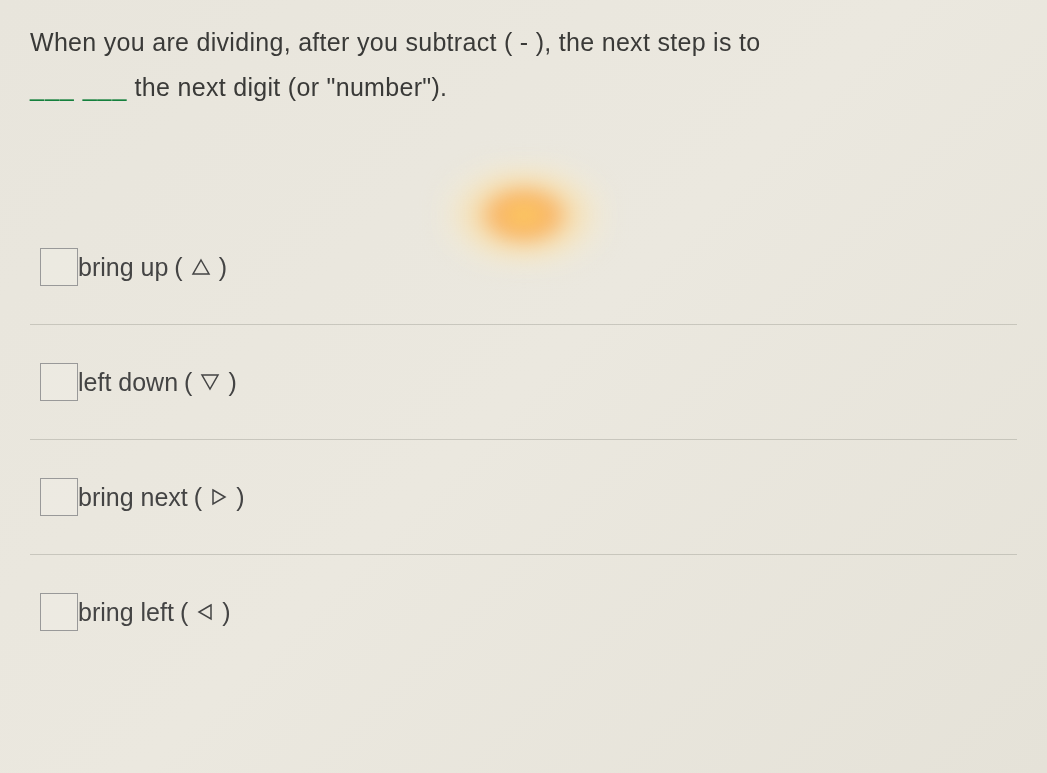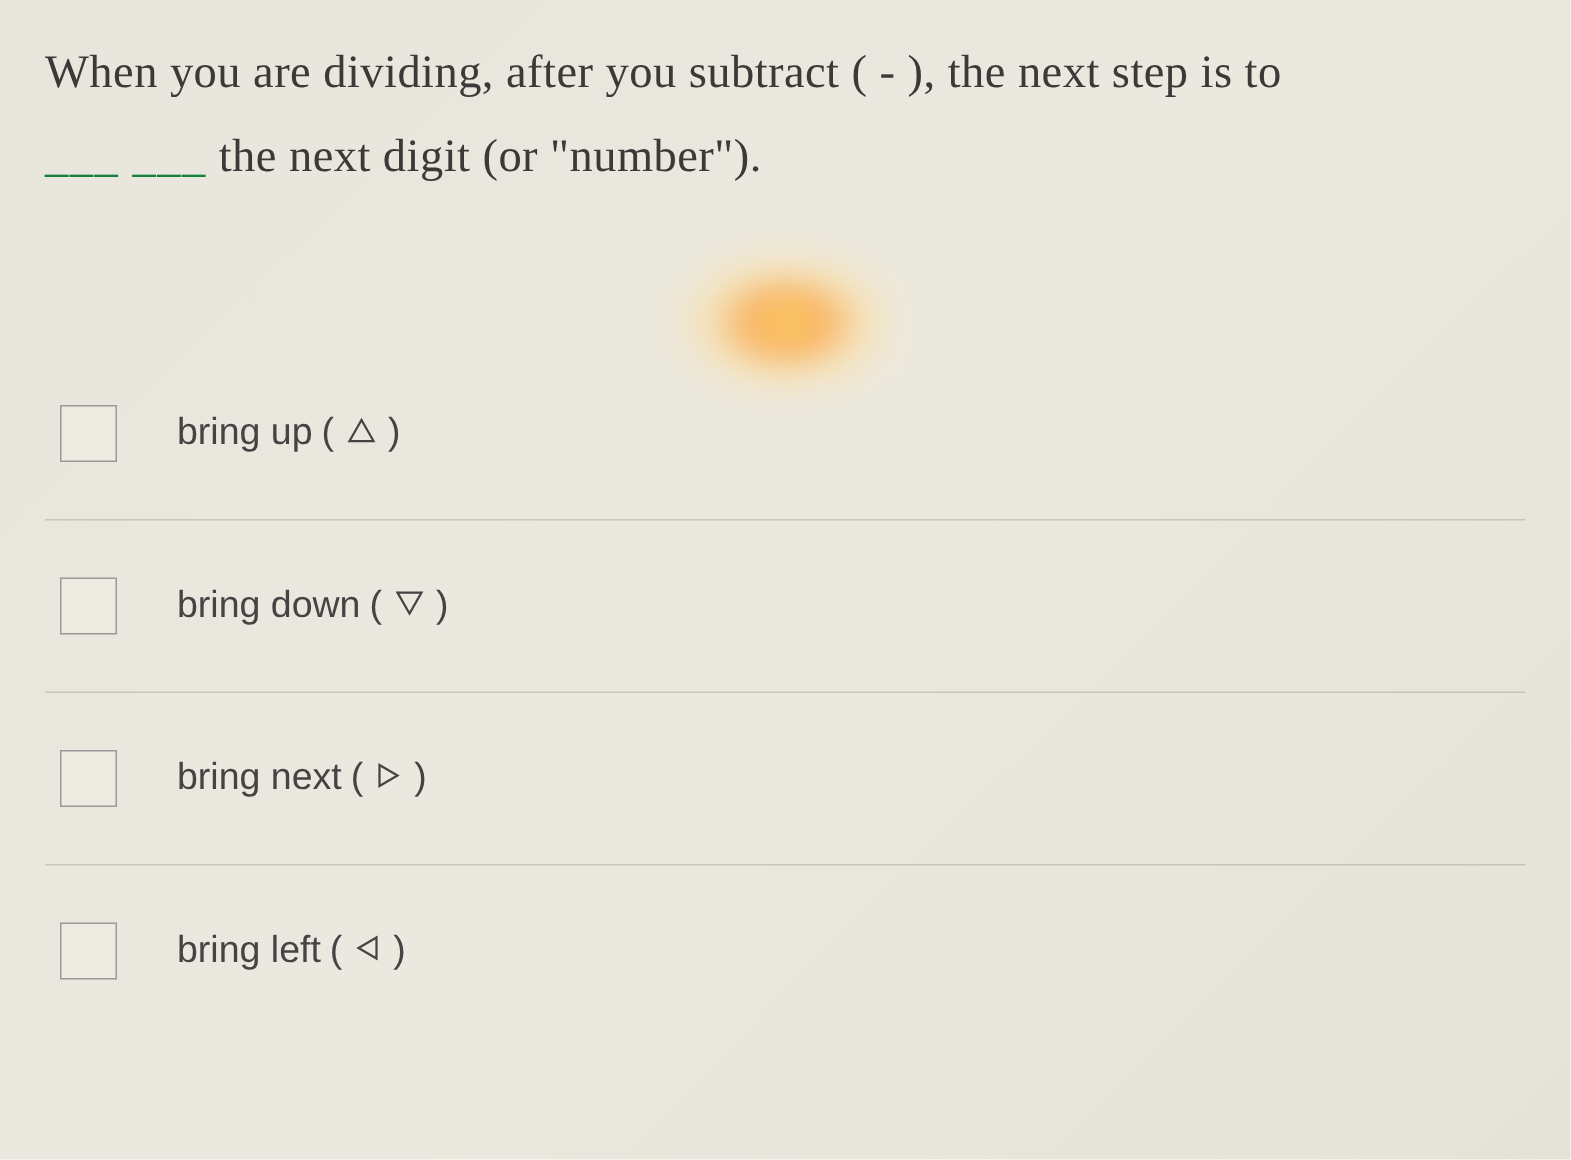--- a/index.html
+++ b/index.html
@@ -22,41 +22,39 @@
       top: 155px;
       left: 50%;
       transform: translateX(-50%);
       width: 180px;
       height: 120px;
       background: radial-gradient(ellipse, rgba(255,200,80,0.9) 0%, rgba(255,160,50,0.7) 20%, rgba(255,220,150,0.5) 40%, rgba(255,240,200,0.2) 60%, transparent 80%);
       pointer-events: none;
       filter: blur(8px);
     }
     .question-text {
-      font-size: 31px;
+      font-size: 25px;
       line-height: 1.8;
       color: #3a3a38;
       margin-bottom: 100px;
       letter-spacing: 0.3px;
-      font-family: Liberation Serif, serif;
     }
     .blank {
       letter-spacing: 1px;
       color: #15803d;
     }
     .options {
       display: flex;
       flex-direction: column;
     }
     .option {
       display: flex;
       align-items: center;
       padding: 38px 0;
       border-bottom: 1px solid rgba(150,150,140,0.4);
-      gap: 40px;
     }
     .option:last-child {
       border-bottom: none;
       text-align: center;
     }
     .checkbox {
       width: 38px;
       height: 38px;
       border: 1.5px solid #999;
       background: rgba(240,238,230,0.5);
@@ -99,21 +97,21 @@
             <polygon points="10,2 18,16 2,16" fill="none" stroke="#444" stroke-width="1.5"></polygon>
           </svg>
       </span>
       <span>)</span>
     </div>
   </div>
 
   <div class="option">
     <div class="checkbox"></div>
     <div class="option-label">
-      <span>bring down</span>
+      <span>left down</span>
       <span>(</span>
       <span class="triangle-icon">
         <svg width="20" height="18" viewBox="0 0 20 18">
             <polygon points="2,2 18,2 10,16" fill="none" stroke="#444" stroke-width="1.5"></polygon>
           </svg>
       </span>
       <span>)</span>
     </div>
   </div>
 

